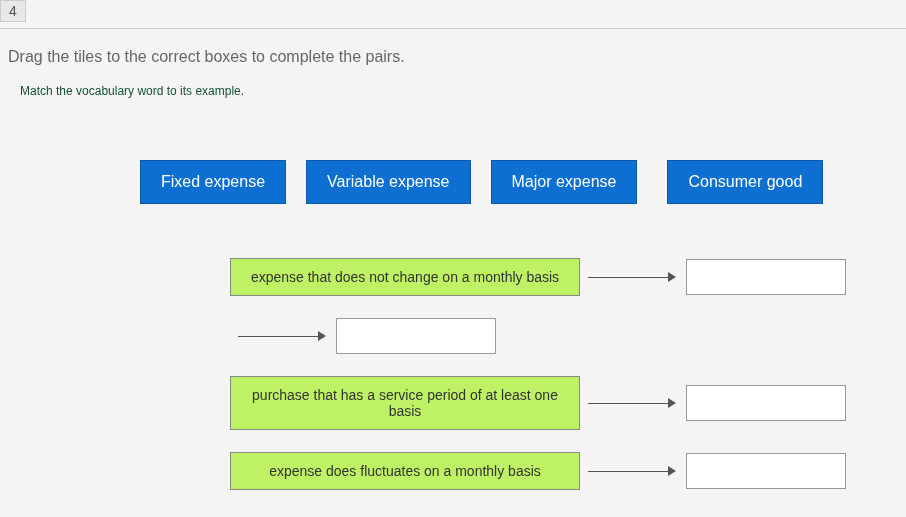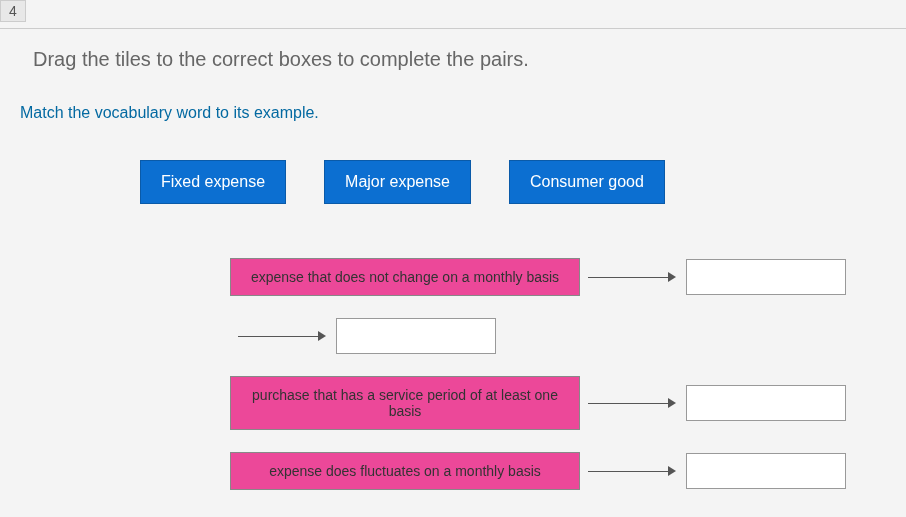--- a/index.html
+++ b/index.html
@@ -25,38 +25,38 @@
       position: absolute;
       top: 28px;
       left: 0;
       right: 0;
       height: 1px;
       background: #ccc;
     }
     .instructions {
       position: absolute;
       top: 48px;
-      left: 33px;
-      font-size: 20px;
+      left: 8px;
+      font-size: 16px;
       color: #666;
     }
     .subtitle {
       position: absolute;
-      top: 104px;
+      top: 84px;
       left: 20px;
-      font-size: 16px;
-      color: #0369a1;
+      font-size: 12px;
+      color: #14532d;
     }
     .tiles-row {
       position: absolute;
       top: 160px;
       left: 140px;
       right: 20px;
       display: flex;
-      gap: 38px;
+      gap: 20px;
       align-items: flex-end;
     }
     .tile {
       background: #0c6fd1;
       color: #fff;
       padding: 12px 20px;
       font-size: 16px;
       border: 1px solid #0a5aa8;
       cursor: grab;
       white-space: nowrap;
@@ -71,21 +71,21 @@
       left: 230px;
       width: 640px;
     }
     .pair-row {
       display: flex;
       align-items: center;
       margin-bottom: 22px;
     }
     .definition-box {
       border: 1px solid #888;
-      background: #ec4899;
+      background: #bef264;
       padding: 10px 14px;
       font-size: 14px;
       color: #333;
       width: 350px;
       text-align: center;
     }
     .arrow {
       width: 90px;
       height: 20px;
       position: relative;
@@ -121,20 +121,21 @@
 <body>
 
 <div class="question-number">4</div>
 <div class="divider"></div>
 
 <div class="instructions">Drag the tiles to the correct boxes to complete the pairs.</div>
 <div class="subtitle">Match the vocabulary word to its example.</div>
 
 <div class="tiles-row">
   <div class="tile">Fixed expense</div>
+  <div class="tile">Variable expense</div>
   <div class="tile">Major expense</div>
   <div class="tile">Consumer good</div>
 </div>
 
 <div class="pairs">
   <div class="pair-row">
     <div class="definition-box">expense that does not change on a monthly basis</div>
     <div class="arrow">
       <div class="arrow-line"></div>
         <div class="arrow-head"></div>

